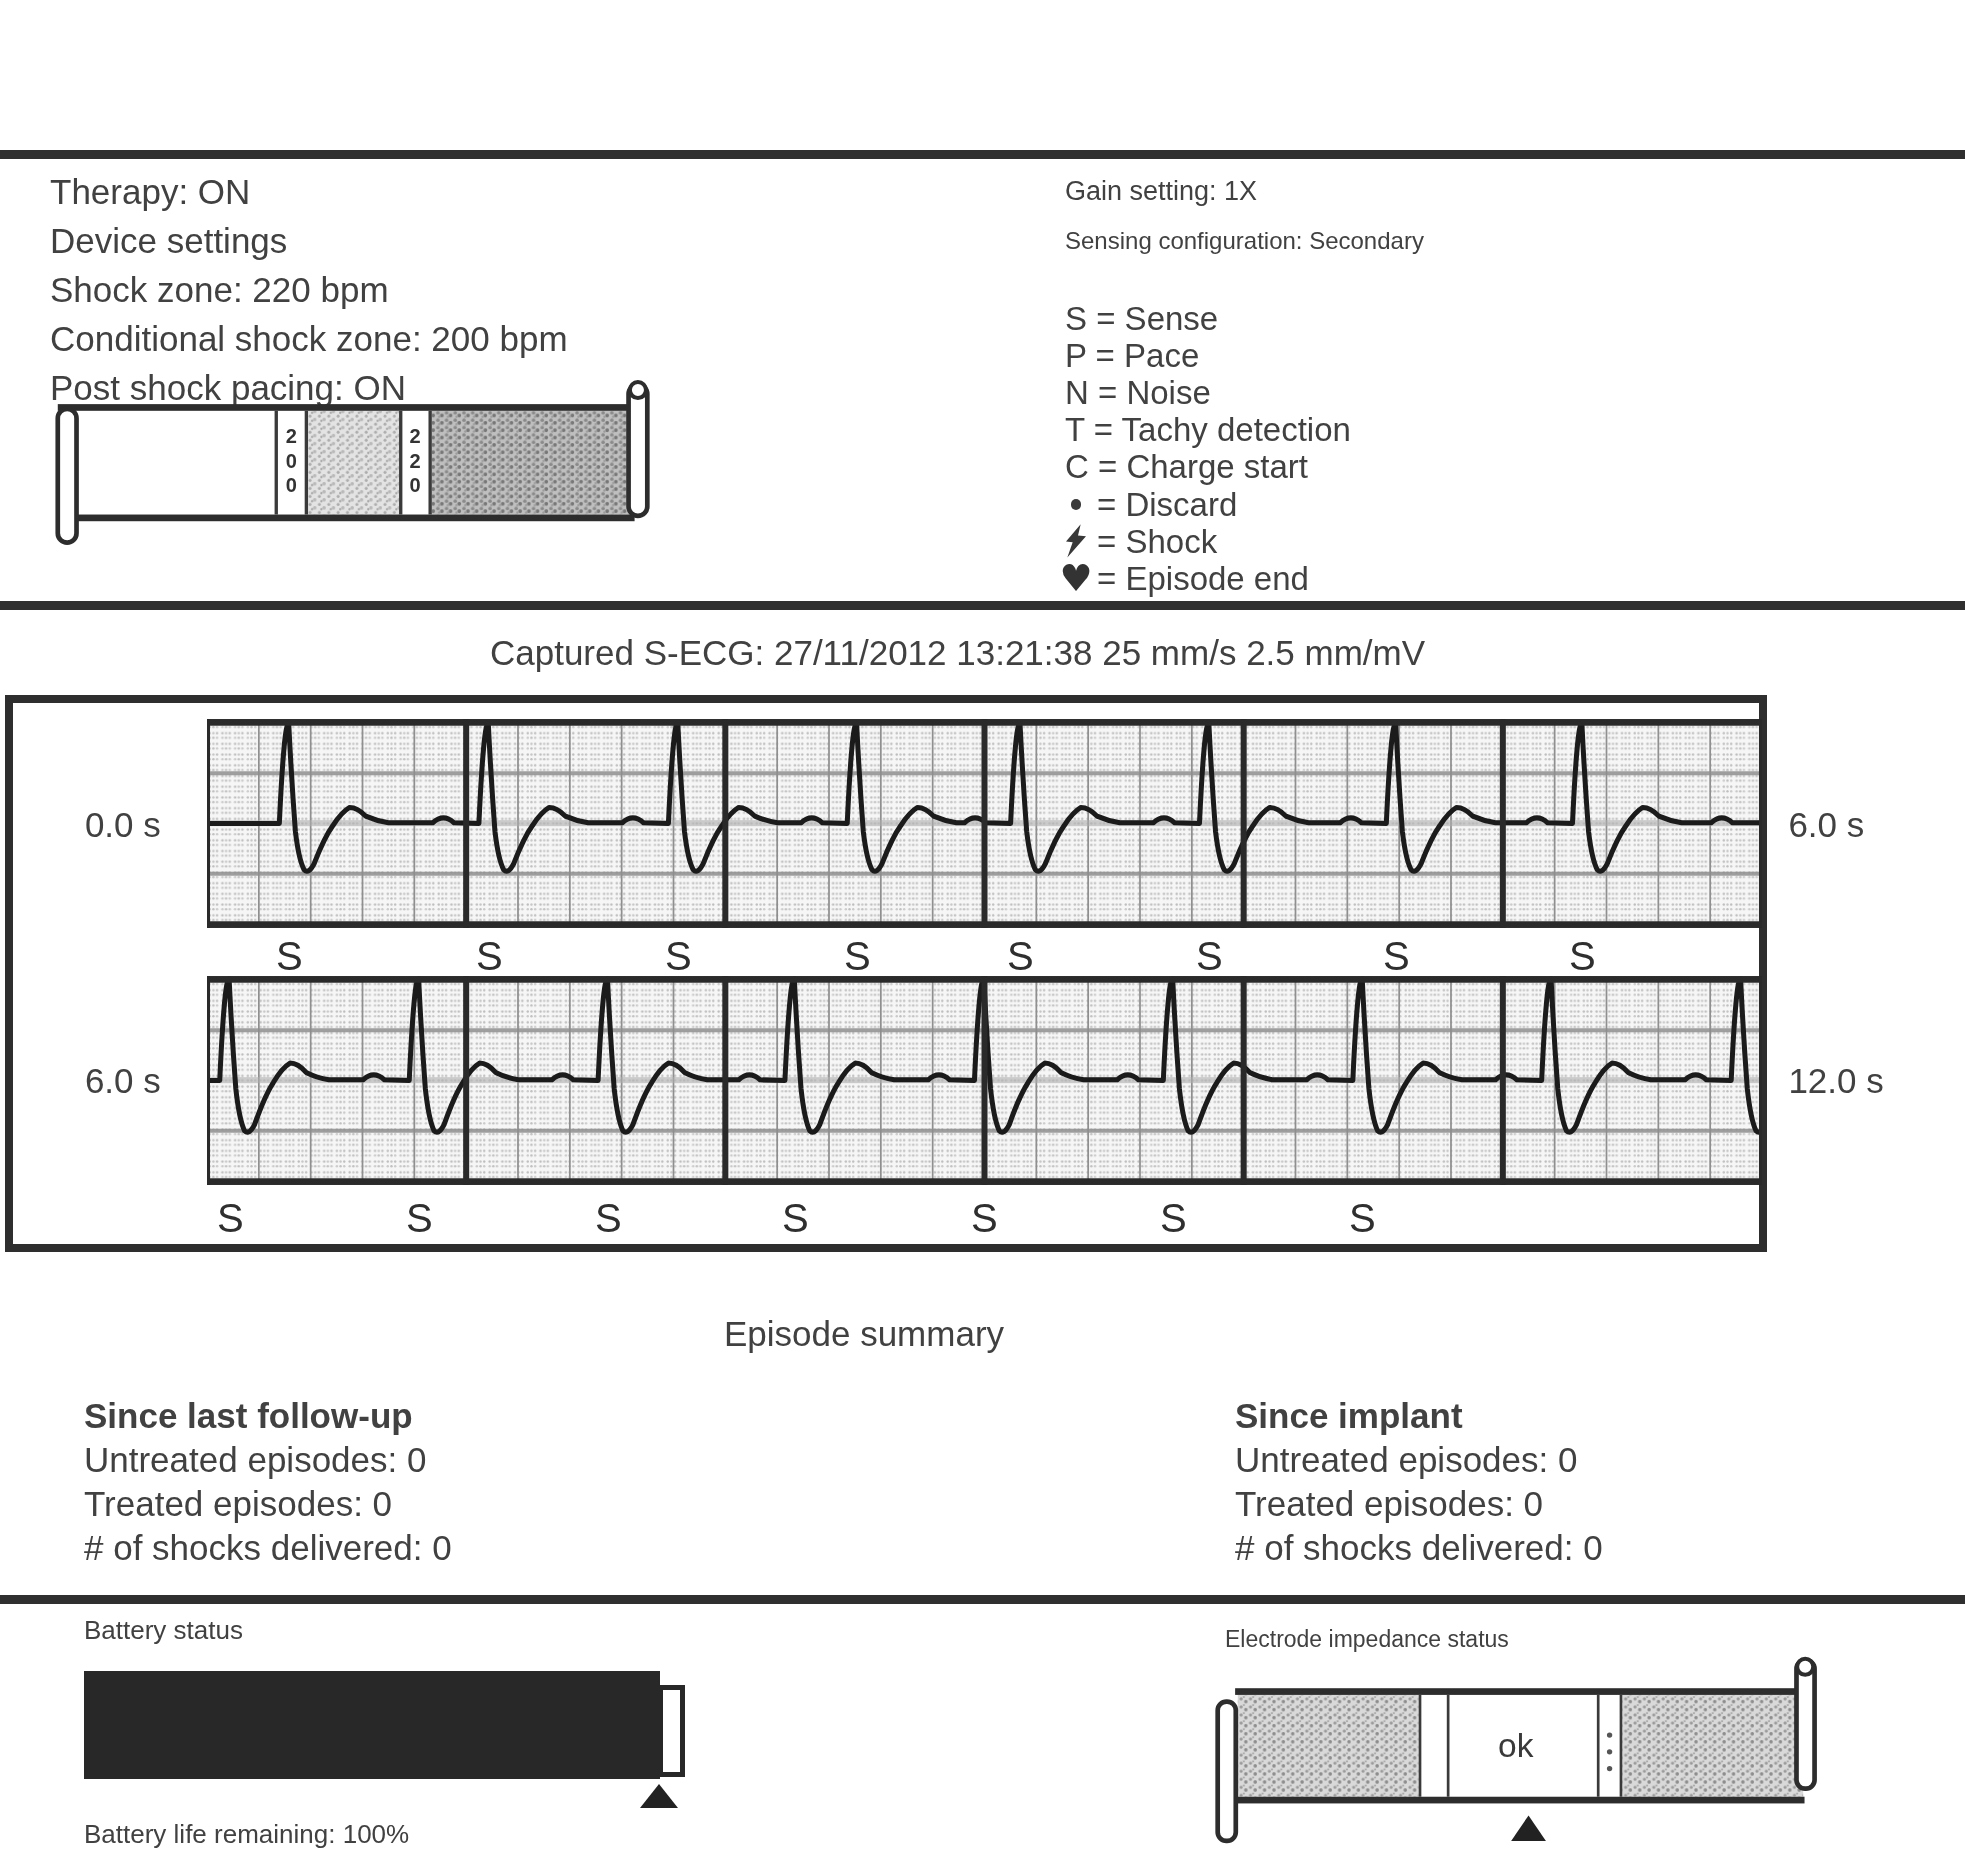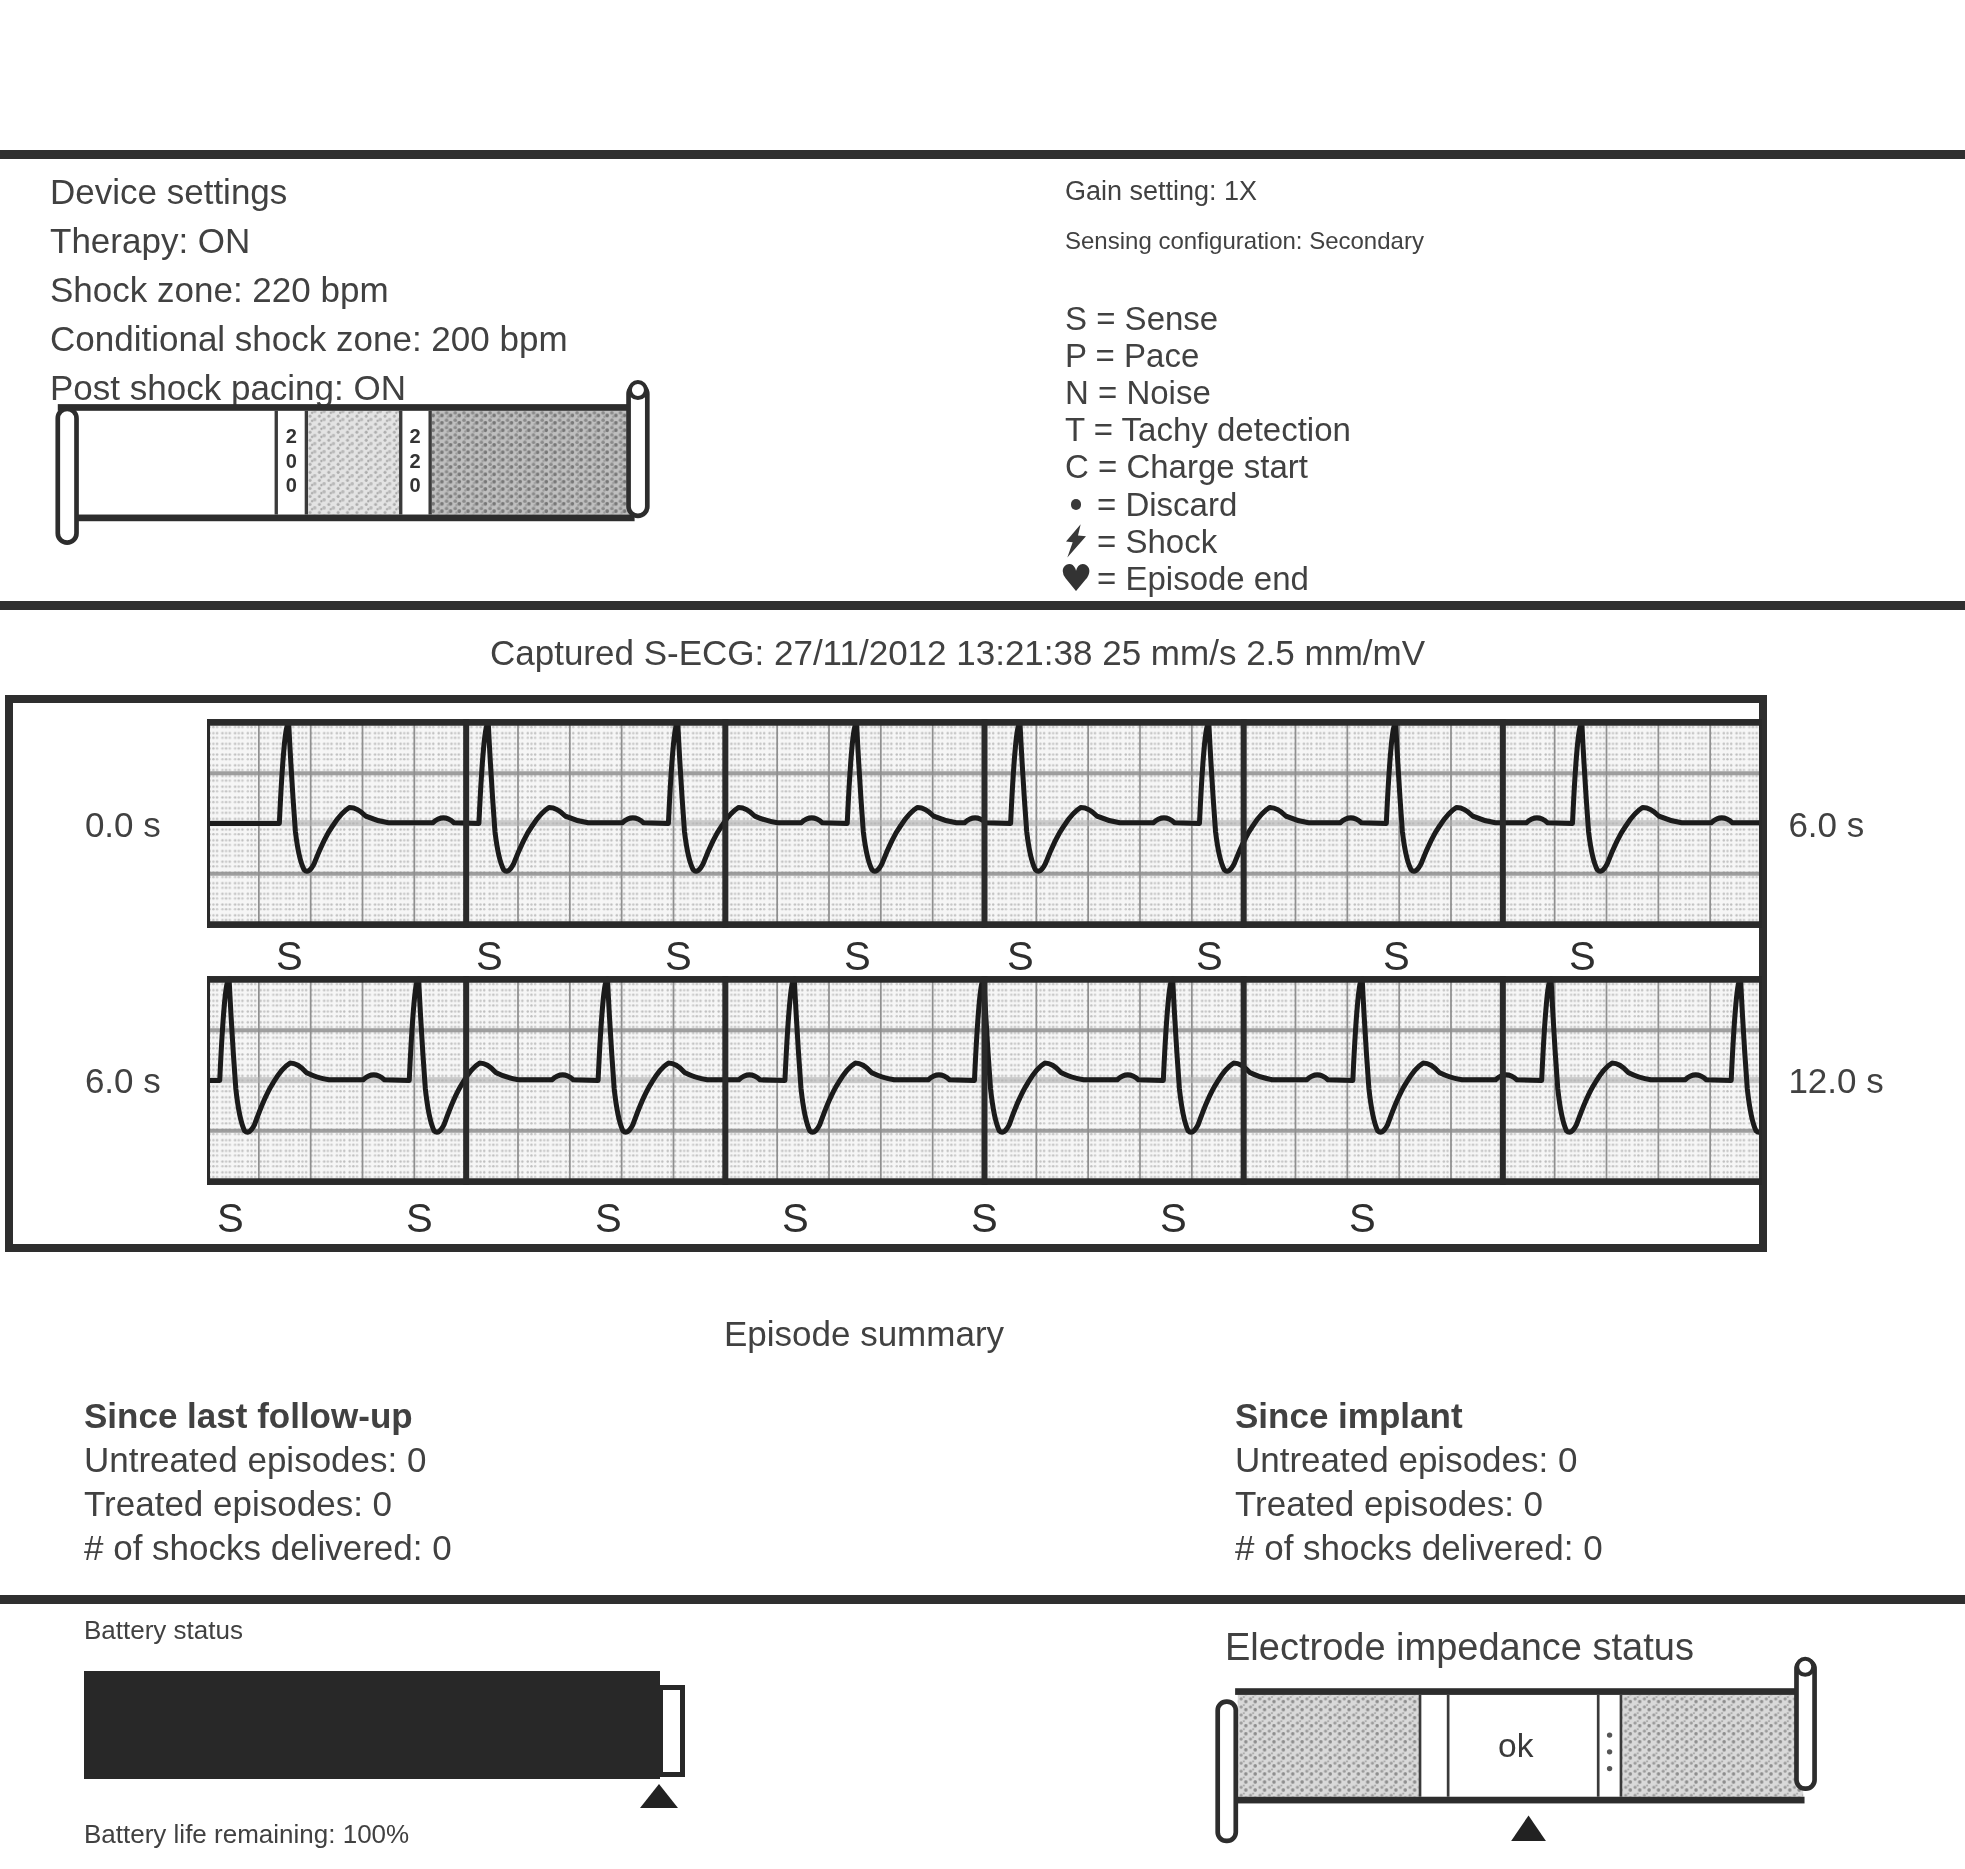--- a/index.html
+++ b/index.html
@@ -26,22 +26,22 @@
   .ctr{text-align:center;}
 </style>
 </head>
 <body>
 
 <div class="page">
 
   <div class="rule" style="top:150px;"></div>
 
   <div class="abs t52" style="left:50px;top:167px;">
+    <div>Therapy: ON</div>
     <div>Device settings</div>
-    <div>Therapy: ON</div>
     <div>Shock zone: 220 bpm</div>
     <div>Conditional shock zone: 200 bpm</div>
     <div>Post shock pacing: ON</div>
   </div>
 
   <svg class="abs" style="left:27px;top:374px;" width="629" height="174" viewBox="0 0 940 260">
     <defs>
       <pattern id="patLight" width="14" height="12" patternUnits="userSpaceOnUse">
         <rect width="14" height="12" fill="#e3e3e3"></rect>
         <circle cx="3" cy="3" r="2.2" fill="#adadad"></circle>
@@ -273,21 +273,21 @@
   </div>
 
   <div class="rule" style="top:1595px;"></div>
 
   <div class="abs" style="left:84px;top:1615px;font-size:26px;">Battery status</div>
   <div class="abs" style="left:84px;top:1671px;width:576px;height:108px;background:#282828;"></div>
   <div class="abs" style="left:658px;top:1685px;width:17.4px;height:82px;border:5.4px solid #282828;background:#ffffff;"></div>
   <div class="abs" style="left:640px;top:1784px;width:0;height:0;border-left:19px solid transparent;border-right:19px solid transparent;border-bottom:24px solid #222222;"></div>
   <div class="abs" style="left:84px;top:1819px;font-size:26px;">Battery life remaining: 100%</div>
 
-  <div class="abs" style="left:1225px;top:1626px;font-size:38px;">Electrode impedance status</div>
+  <div class="abs" style="left:1225px;top:1626px;font-size:23px;">Electrode impedance status</div>
   <svg class="abs" style="left:1211px;top:1648px;" width="623" height="201" viewBox="0 0 930 300">
     <rect x="40" y="70" width="270" height="152" fill="url(#patMid)"></rect>
     <rect x="314" y="70" width="38" height="152" fill="#ffffff"></rect>
     <rect x="356" y="70" width="220" height="152" fill="#ffffff"></rect>
     <rect x="580" y="70" width="30" height="152" fill="#ffffff"></rect>
     <rect x="614" y="70" width="270" height="152" fill="url(#patMid)"></rect>
     <g fill="#3a3a3a">
       <rect x="310" y="70" width="4" height="152"></rect>
       <rect x="352" y="70" width="4" height="152"></rect>
       <rect x="576" y="70" width="4" height="152"></rect>

